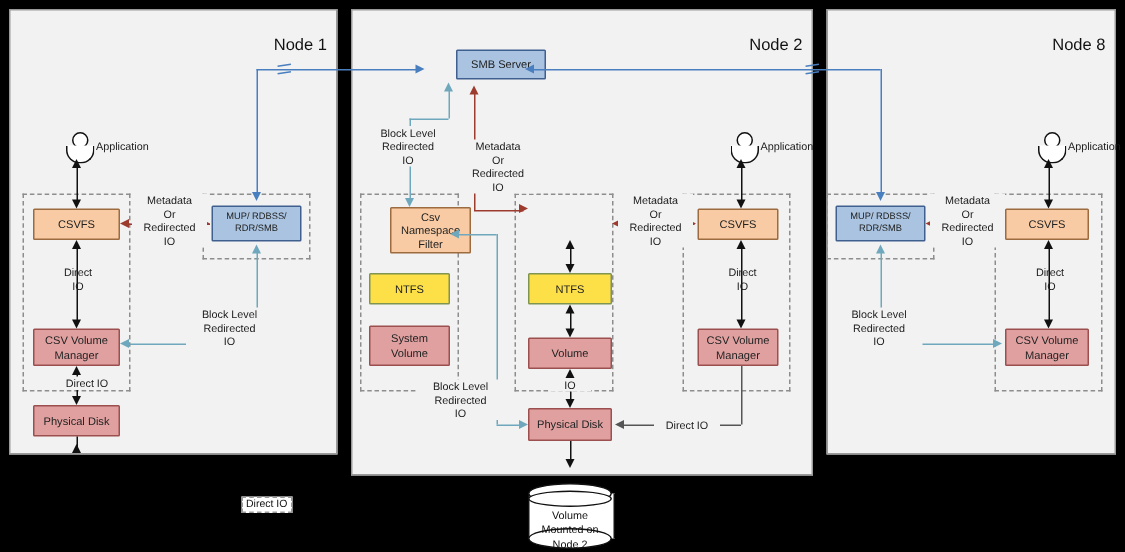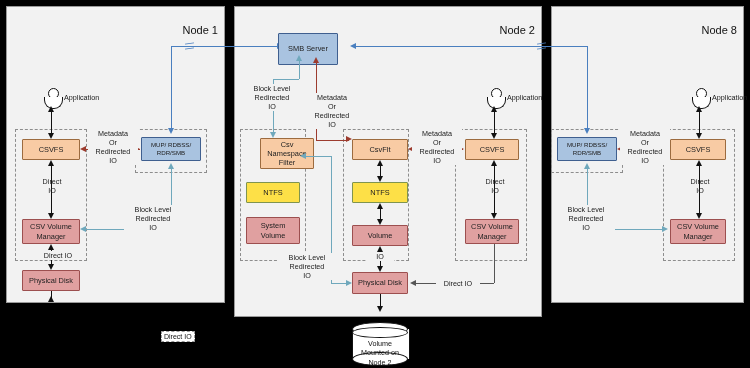--- a/index.html
+++ b/index.html
@@ -124,34 +124,33 @@
 
   <div class="vline c-blue" style="left:171px;top:46px;height:86px;"></div>
   <div class="arw ar-dn c-blue" style="left:167.6px;top:128px;border-top:6px solid #4a7fbf;"></div>
   <div class="hline c-blue" style="left:171px;top:46px;width:108px;"></div>
   <div class="brk" style="left:185px;top:42px;">
     <i style="top:1px;transform:rotate(-8deg);"></i>
       <i style="top:6px;transform:rotate(-8deg);"></i>
   </div>
   <div class="arw ar-rt c-blue" style="left:277px;top:42.6px;border-left:6px solid #4a7fbf;"></div>
 
-  <div class="box b-blue" style="left:278px;top:33px;width:60px;height:32px;">SMB Server</div>
+  <div class="box b-blue" style="left:304px;top:33px;width:60px;height:20px;">SMB Server</div>
 
   <div class="dashgroup" style="left:240px;top:129px;width:66px;height:132px;"></div>
   <div class="dashgroup" style="left:343px;top:129px;width:66px;height:132px;"></div>
   <div class="dashgroup" style="left:455px;top:129px;width:72px;height:132px;"></div>
 
   <div class="box b-orange" style="left:260px;top:138px;width:54px;height:31px;white-space:pre-line;">Csv
 Namespace
 Filter</div>
   <div class="box b-green" style="left:246px;top:182px;width:54px;height:21px;">NTFS</div>
   <div class="box b-pink" style="left:246px;top:217px;width:54px;height:27px;white-space:pre-line;">System
 Volume</div>
 
-  <div class="box b-orange" style="left:352px;top:139px;width:56px;height:21px;">CsvFlt</div>
   <div class="box b-green" style="left:352px;top:182px;width:56px;height:21px;">NTFS</div>
   <div class="box b-pink" style="left:352px;top:225px;width:56px;height:21px;">Volume</div>
   <div class="box b-pink" style="left:352px;top:272px;width:56px;height:22px;">Physical Disk</div>
 
   <div class="person" style="left:487px;top:88px;width:17px;height:20px;">
     <div class="p-head"></div>
       <div class="p-body"></div>
   </div>
   <div class="lbl" style="left:507px;top:93px;width:46px;text-align:left;">Application</div>
 

